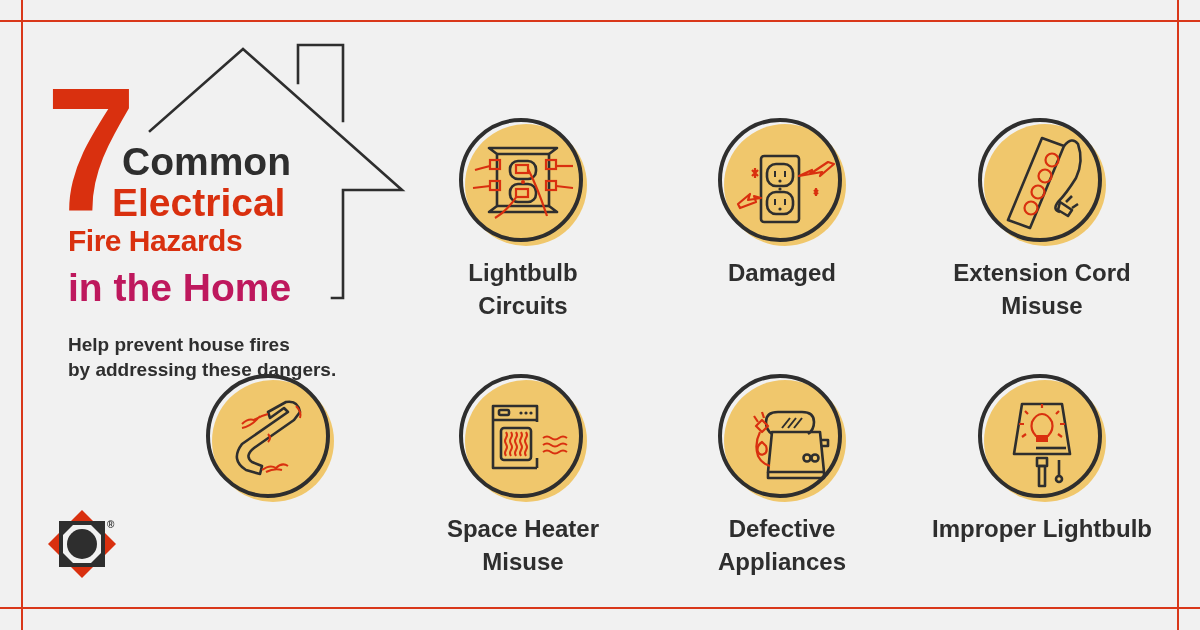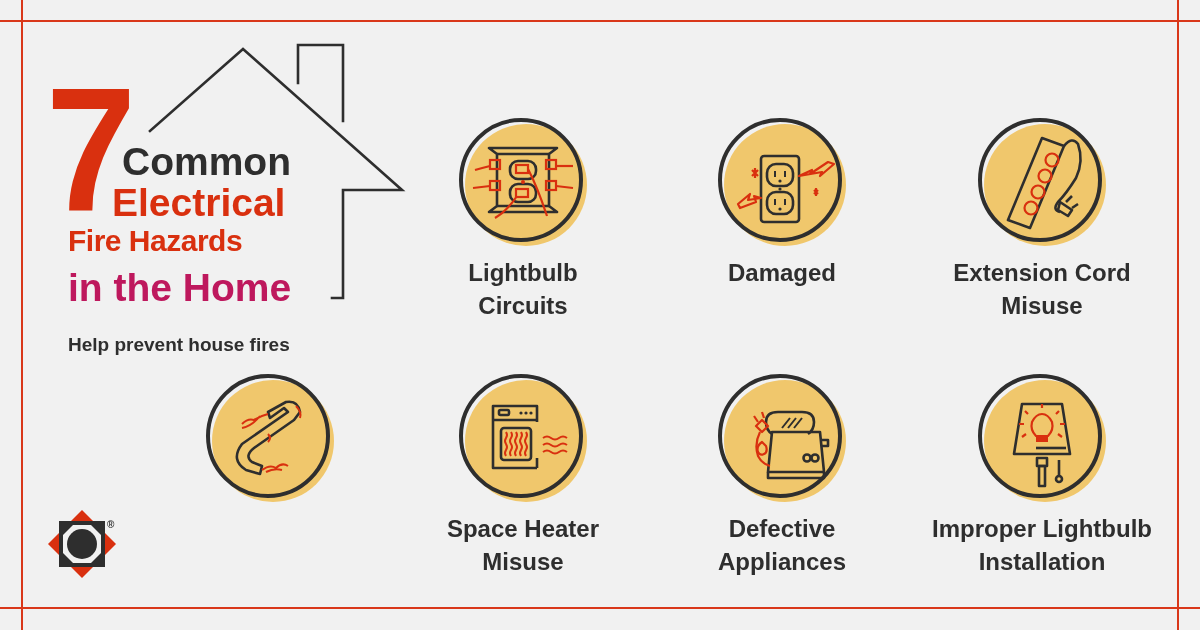--- a/index.html
+++ b/index.html
@@ -67,20 +67,21 @@
   </g>
 </svg>
 
 <div class="seven">7</div>
 <div class="title-line t-common">Common</div>
 <div class="title-line t-electrical">Electrical</div>
 <div class="title-line t-fire">Fire Hazards</div>
 <div class="title-line t-home">in the Home</div>
 <div class="subtitle">
   <div>Help prevent house fires</div>
+  <div>by addressing these dangers.</div>
 </div>
 
 <div class="hazard" style="left:403px; top:116px;">
   <div class="icon-wrap">
     <div class="fill"></div>
     <div class="ring"></div>
     <svg class="glyph" width="132" height="132" viewBox="0 0 132 132">
       <g fill="none" stroke="#2e2e2e" stroke-width="2.6" stroke-linejoin="round">
         <path d="M32 32 L100 32 L92 38 L92 90 L100 96 L32 96 L40 90 L40 38 Z"></path>
         <path d="M40 38 L92 38 M40 90 L92 90"></path>
@@ -265,21 +266,20 @@
       </g>
       <g fill="none" stroke="#d9300f" stroke-width="2.2">
         <path d="M60 64 Q54 58 56 50 Q60 42 66 42 Q72 42 76 50 Q78 58 72 64 Z"></path>
         <path d="M66 36 v-4 M52 42 l-3 -3 M80 42 l3 -3 M48 52 h-5 M84 52 h5 M50 62 l-4 3 M82 62 l4 3"></path>
       </g>
       <rect x="60" y="64" width="12" height="6" fill="#d9300f"></rect>
     </svg>
   </div>
   <div class="label">
     <div>Improper Lightbulb</div>
-    <div>Installation</div>
   </div>
 </div>
 
 <svg class="logo" viewBox="0 0 72 72">
   <polygon points="36,2 70,36 36,70 2,36" fill="#d9300f"></polygon>
   <rect x="13" y="13" width="46" height="46" fill="#2e2e2e"></rect>
   <polygon points="27,17 45,17 55,27 55,45 45,55 27,55 17,45 17,27" fill="#f1f1f1"></polygon>
   <circle cx="36" cy="36" r="15" fill="#2e2e2e"></circle>
 </svg>
 <div class="reg">®</div>

